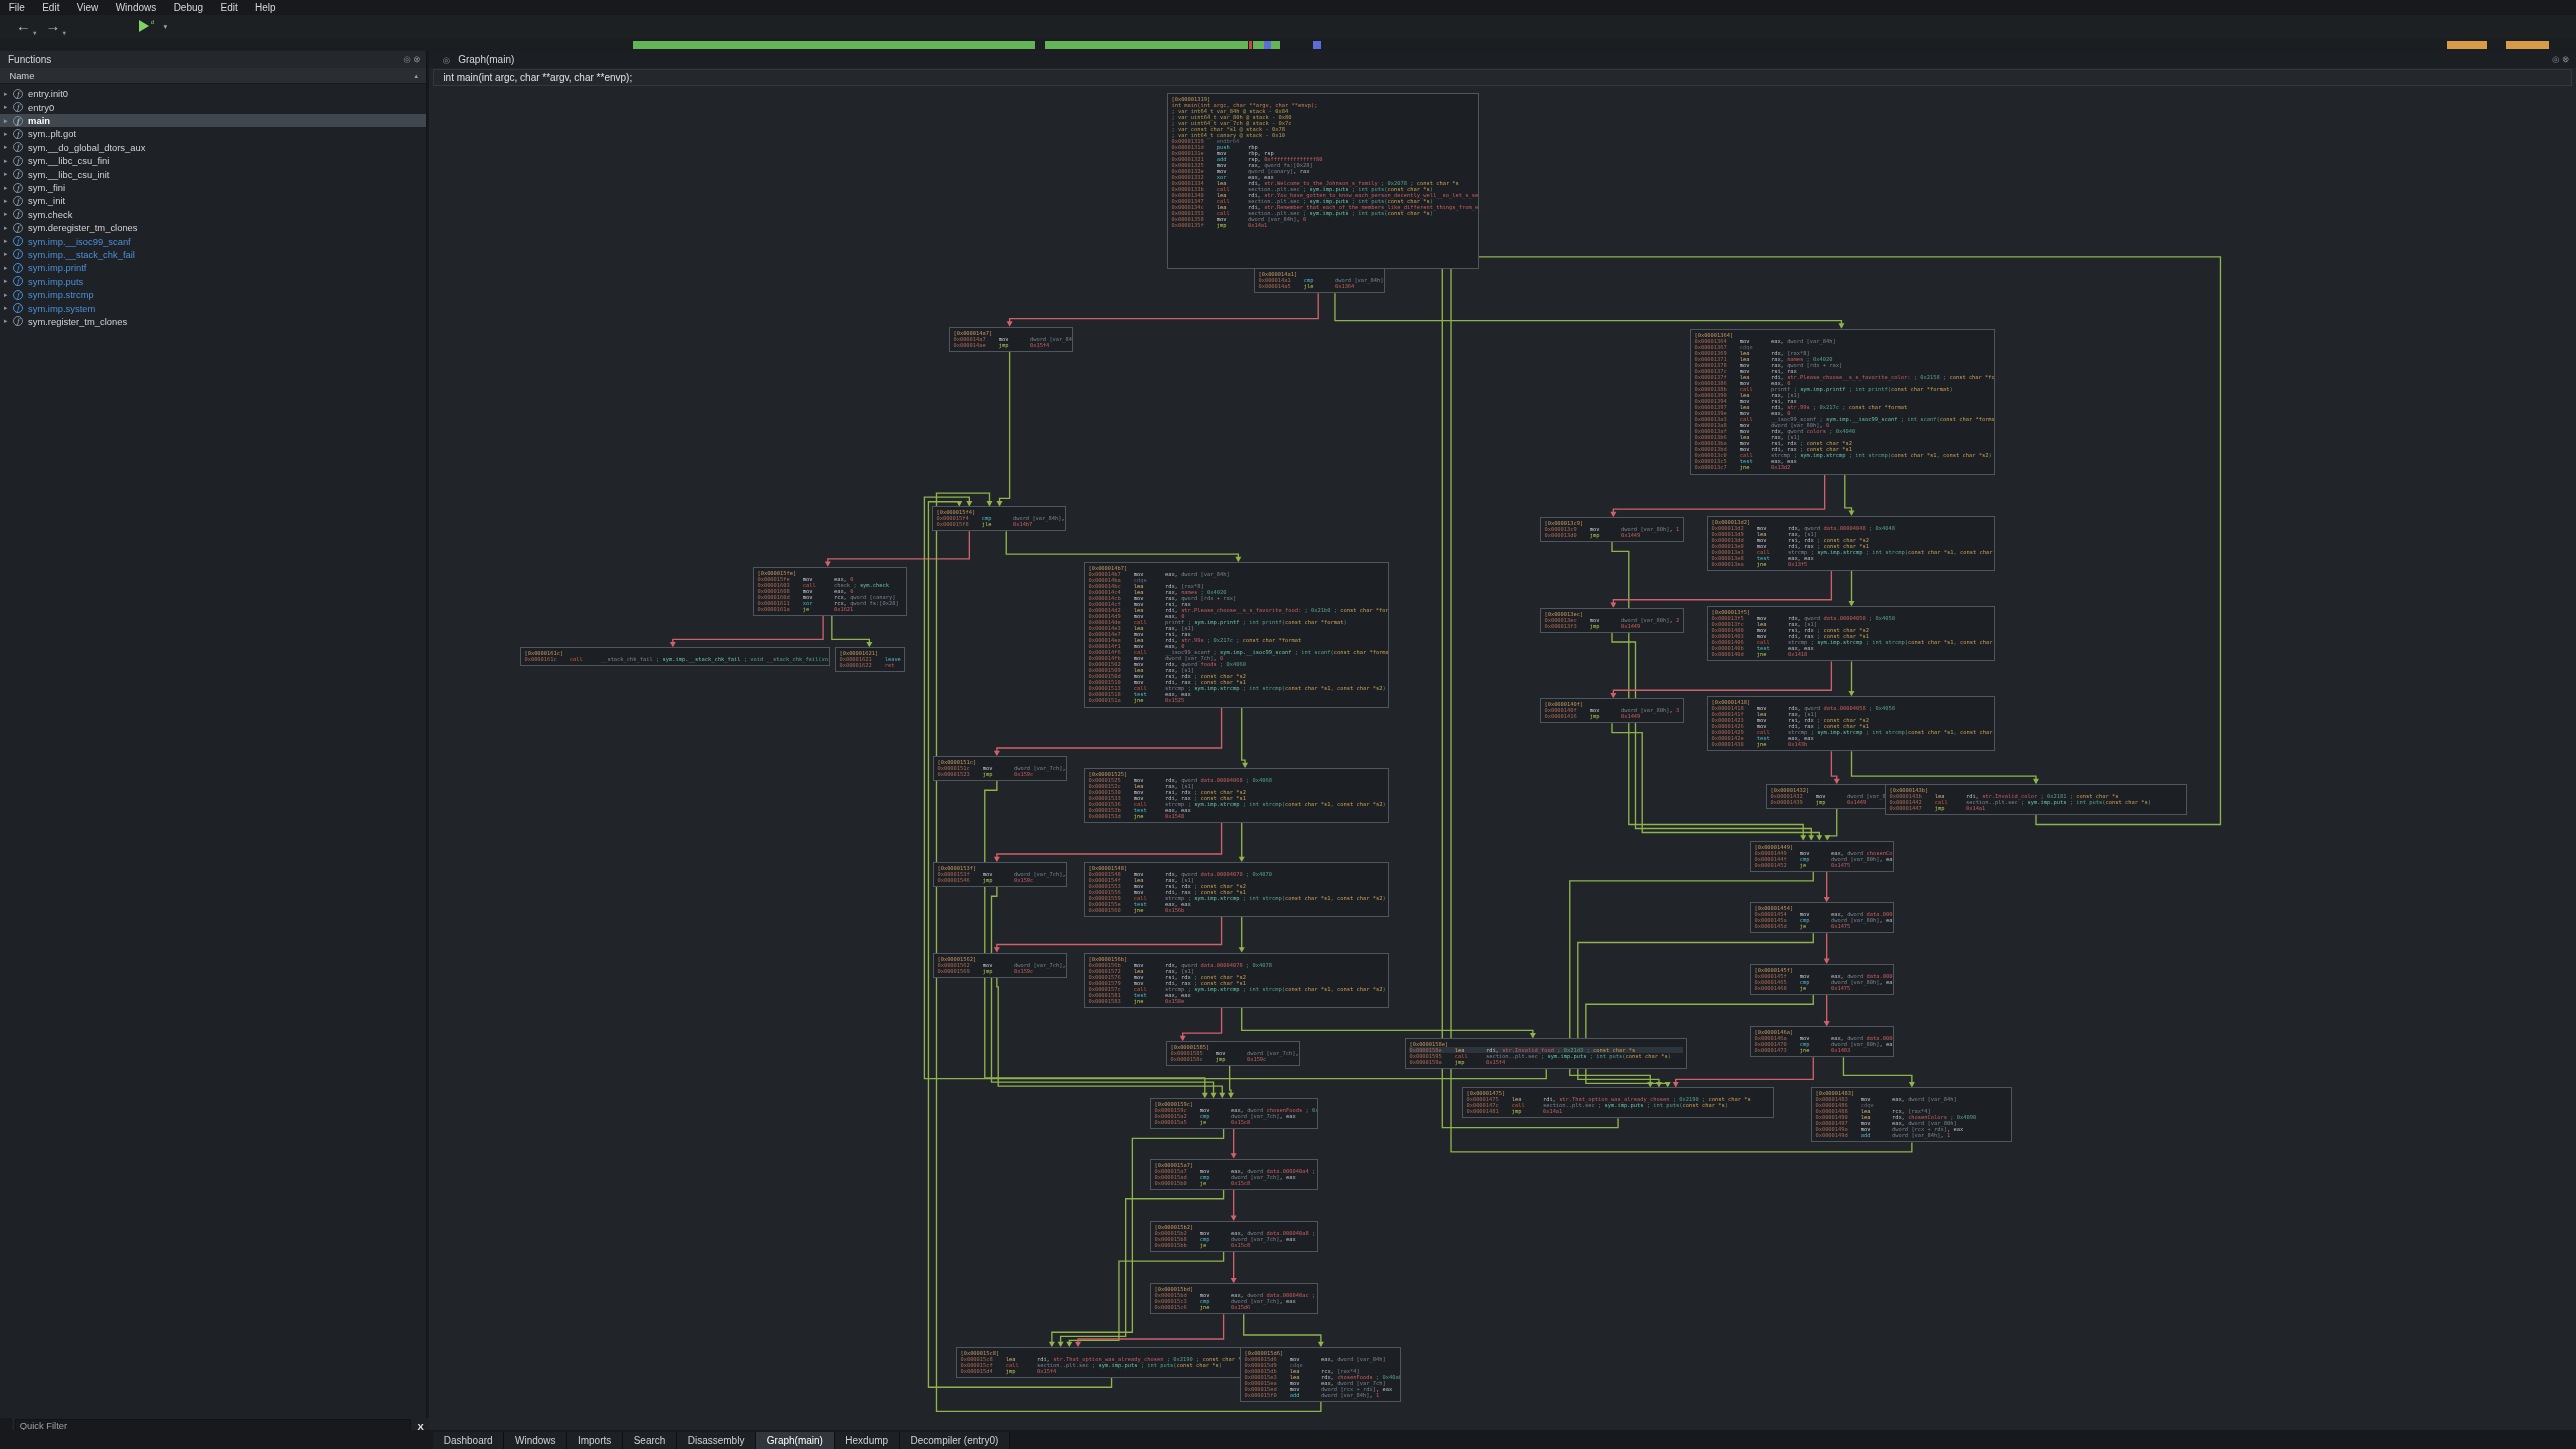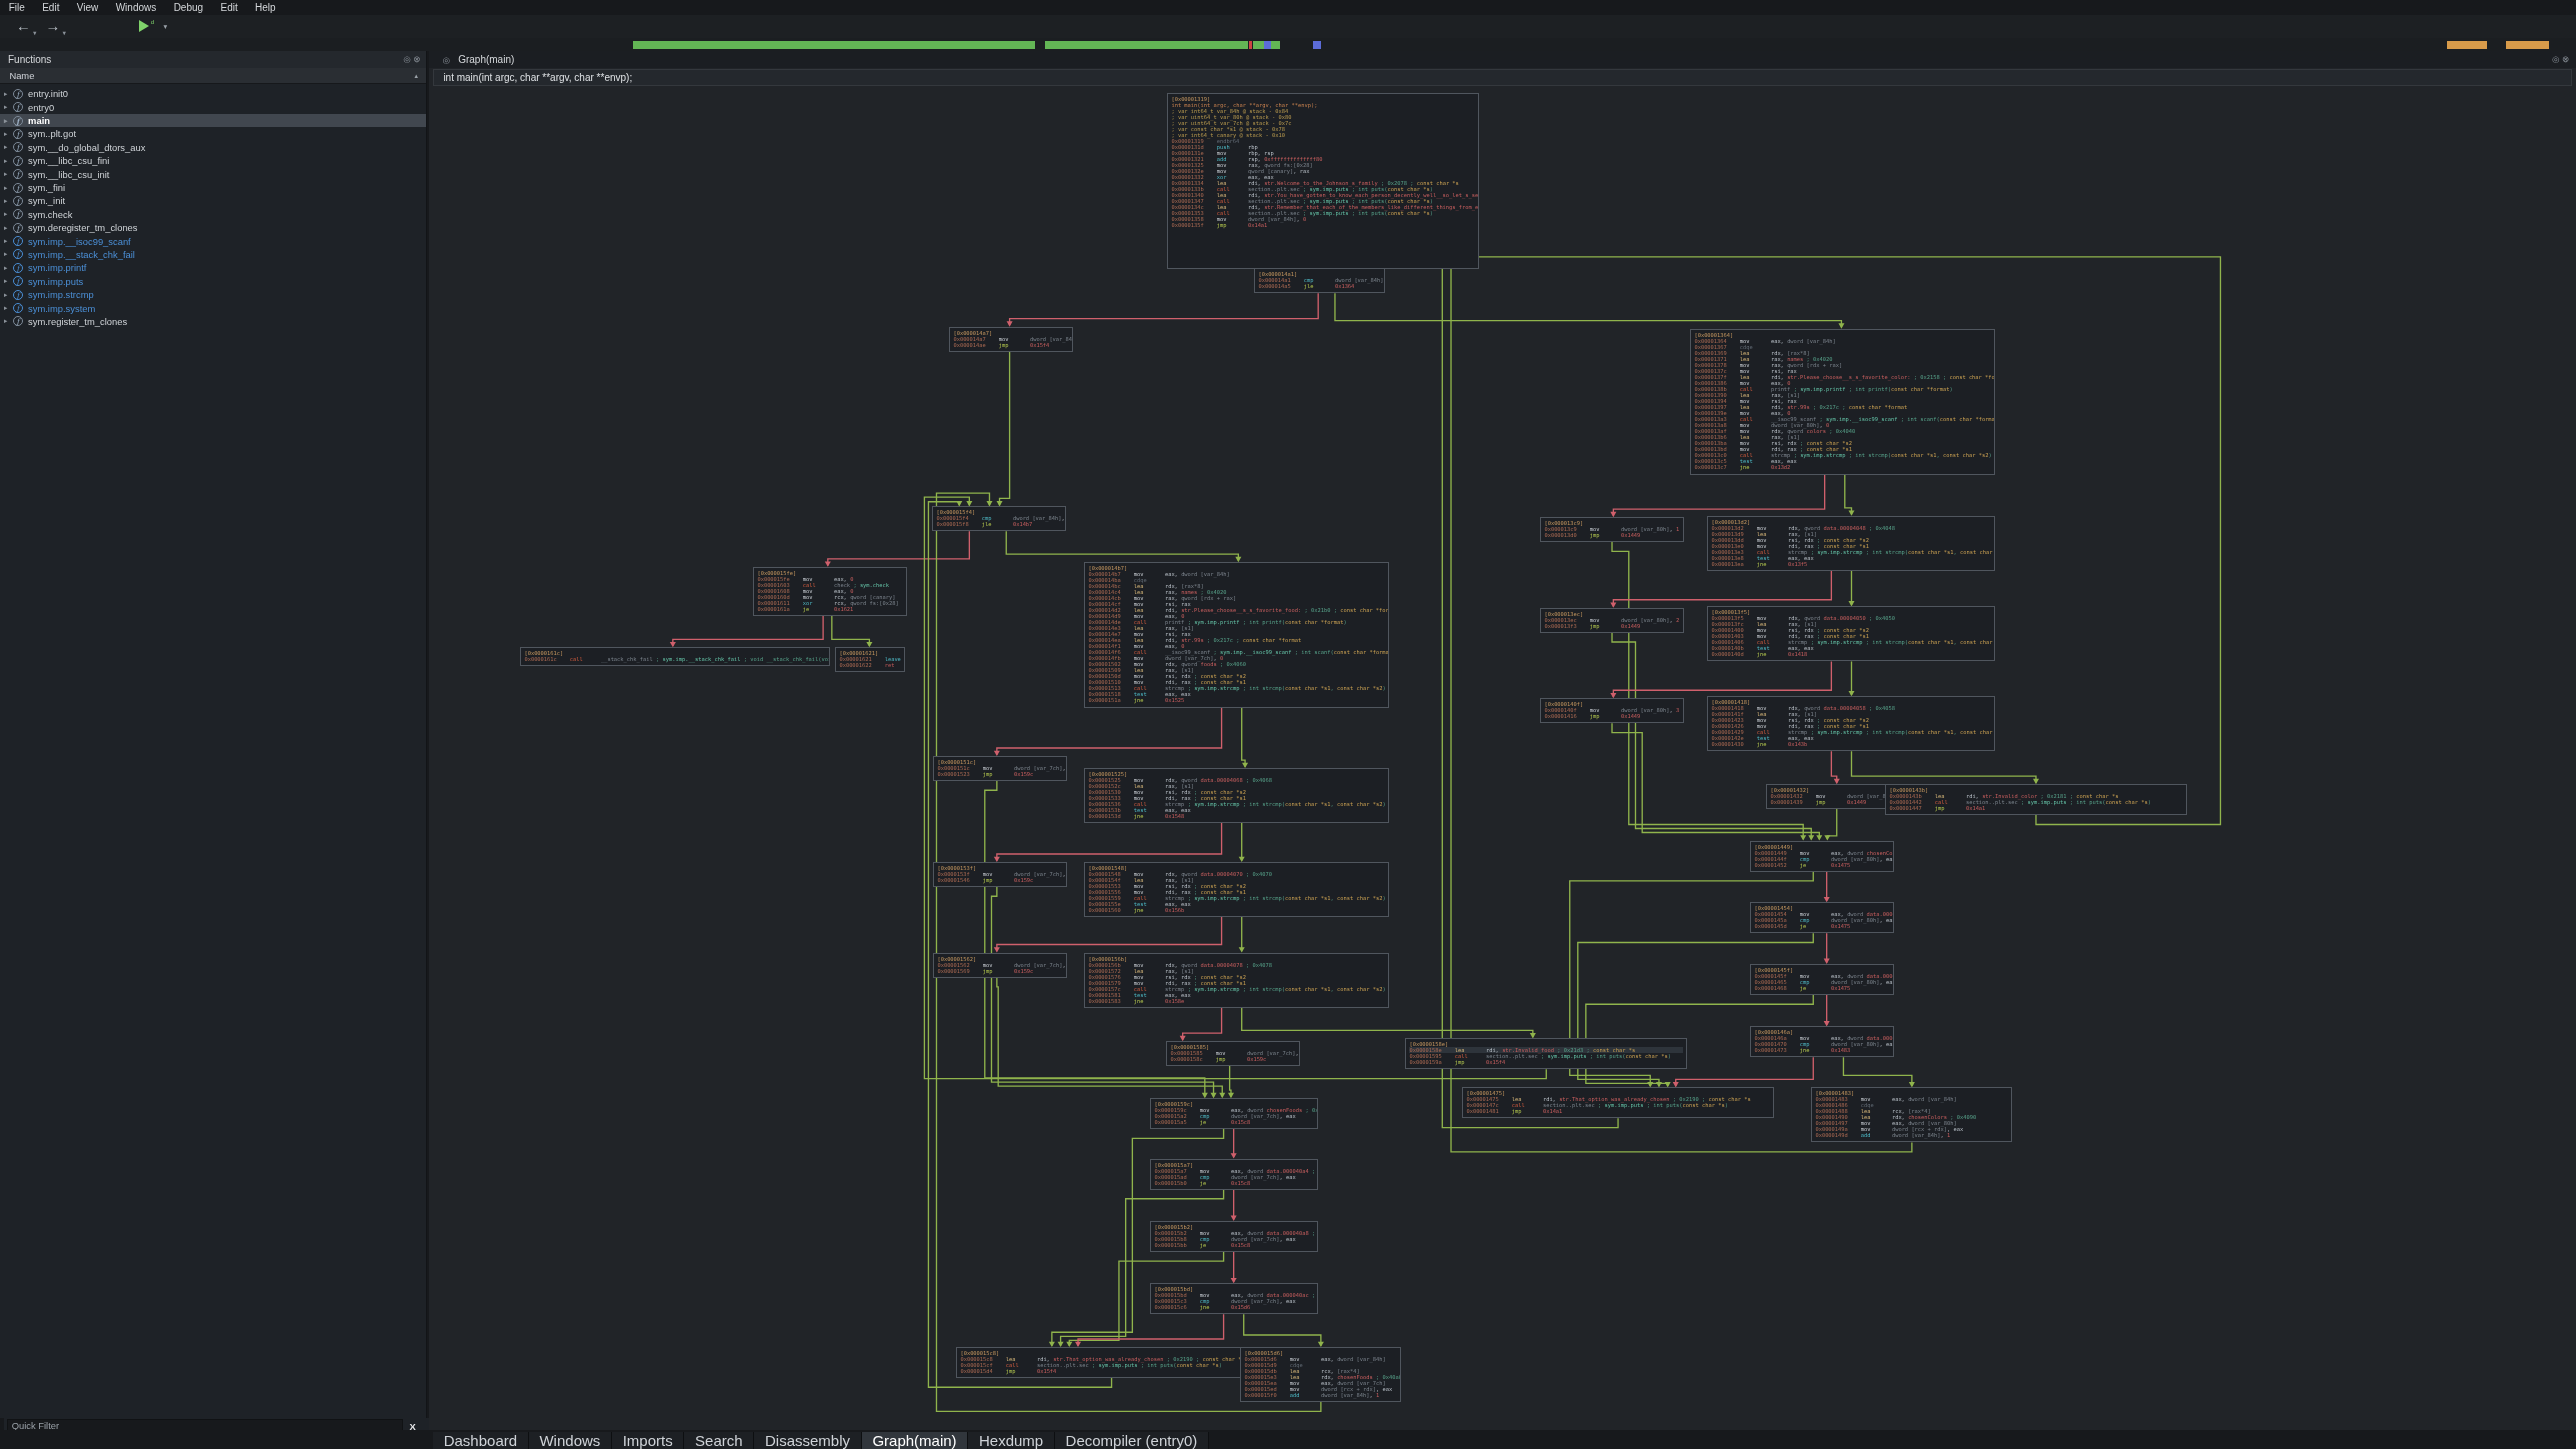--- a/index.html
+++ b/index.html
@@ -21,21 +21,21 @@
   #fp-title .icons { position:absolute; right:5.4px; top:0; color:#8a9199; font-size:8.7px; }
   #fp-colhdr { height:16px; background:#2a2e33; color:#cfd3d8; font-size:9.4px; line-height:16px; padding-left:9.4px; border-bottom:0.7px solid #16181b; position:relative; }
   #fp-colhdr .sort { position:absolute; right:6.7px; top:0; font-size:6px; color:#9aa1a8; }
   #fnlist { padding-top:2.7px; }
   .fnrow { height:13.4px; display:flex; align-items:center; font-size:9.4px; color:#d0d4d8; padding-left:4px; }
   .fnrow.sel { background:#41474f; color:#ffffff; font-weight:bold; }
   .fnrow.imp { color:#4b8fd6; }
   .fnrow .exp { color:#8a9199; font-size:6.7px; width:9.4px; }
   .fnrow .fico { width:10px; height:10px; border:0.7px solid #7e8b99; border-radius:50%; color:#9fb3c8; font-size:7.4px; text-align:center; line-height:9.4px; margin-right:4.7px; font-family:"DejaVu Serif",serif; font-style:italic; }
   .fnrow.imp .fico { border-color:#4b8fd6; color:#4b8fd6; }
-  #quickfilter { position:absolute; left:4px; top:1418px; width:427px; height:16px; background:#1e2227; display:flex; align-items:center; }
+  #quickfilter { position:absolute; left:12px; top:1418px; width:427px; height:16px; background:#1e2227; display:flex; align-items:center; }
   #qf-input { width:396px; height:13.4px; margin-left:2.7px; background:#17191c; border:0.7px solid #101214; color:#9aa1a8; font-size:9.4px; padding-left:4px; }
   #qf-input::placeholder { color:#9aa1a8; }
   #qf-x { color:#e8eaec; font-weight:bold; font-size:9.4px; margin-left:6.7px; }
   #rightarea { position:absolute; left:429px; top:51px; width:2147px; height:1398px; background:#212428; }
   #gp-hdr { height:17.4px; background:#1b1e22; color:#d6d9dc; font-size:10px; line-height:17.4px; padding-left:13.4px; position:relative; }
   #gp-hdr .pico { color:#8a9199; margin-right:5.4px; font-size:8.7px; }
   #gp-hdr .icons { position:absolute; right:6.7px; top:0; color:#8a9199; font-size:8.7px; }
   #gp-sig { position:absolute; left:4px; top:18px; width:2139px; height:17px; background:#24282d; border:0.7px solid #34383d; color:#dfe2e5; font-size:10px; line-height:16px; padding-left:9.4px; }
   #graph { position:absolute; left:0px; top:36px; width:2147px; height:1343px; overflow:hidden; }
   #gworld { position:absolute; left:-429px; top:-87px; width:2576px; height:1449px; }
@@ -44,21 +44,21 @@
   .bh { color:#c5975f; }
   .bl.hl { background:#2e343b; }
   .a { color:#ab6a52; display:inline-block; min-width:42px; }
   .m { display:inline-block; min-width:28px; }
   .mn-mov { color:#c9ced4; } .mn-cyan { color:#4db8c4; } .mn-lea { color:#d8b87a; }
   .mn-call { color:#cf5b3f; } .mn-jmp { color:#b5c94e; } .mn-dim { color:#616a74; } .mn-ret { color:#c05a5a; }
   .num { color:#c75e5e; } .dim { color:#7b838c; }
   .cmt { color:#56a189; } .cmtb { color:#63c0a5; } .cmtg { color:#c9a052; }
   .sigline { color:#c9824f; } .varline { color:#b99a4e; }
   #tabsrow { position:absolute; left:0; top:1430px; width:2576px; height:19px; background:#17191c; display:flex; align-items:flex-end; padding-left:433px; }
-  .tab { height:17.4px; line-height:17.4px; padding:0 10.7px; color:#cfd3d8; font-size:15px; background:#1d2024; border-right:0.7px solid #0d0f11; }
+  .tab { height:17.4px; line-height:17.4px; padding:0 10.7px; color:#cfd3d8; font-size:10px; background:#1d2024; border-right:0.7px solid #0d0f11; }
   .tab.active { background:#31363c; color:#ffffff; }
 </style>
 </head>
 <body>
 
 <div id="menubar">
     <span class="mi">File</span>
     <span class="mi">Edit</span>
     <span class="mi">View</span>
     <span class="mi">Windows</span>

